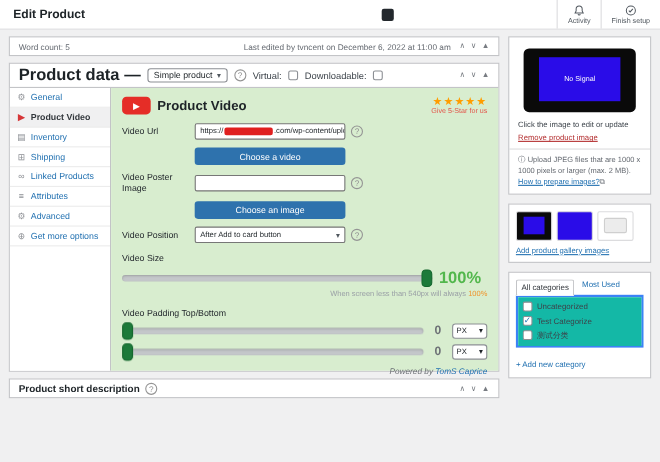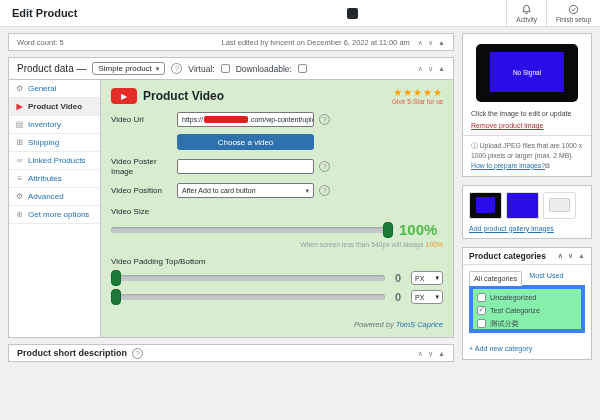--- a/index.html
+++ b/index.html
@@ -27,21 +27,21 @@
   .h-ic{cursor:pointer;line-height:1}
 
   
   .strip{height:18px;display:flex;align-items:center;padding:0 8px;font-size:7.5px;color:#646970;flex:0 0 auto}
   .strip .right{margin-left:auto}
   .strip .handles{margin-left:8px}
 
   
   .pd-panel{flex:1;display:flex;flex-direction:column;min-height:0}
   .pd-header{height:22px;border-bottom:1px solid #c3c4c7;display:flex;align-items:center;gap:6px;padding:0 8px;font-size:9px;flex:0 0 auto}
-  .pd-title{font-weight:normal;font-size:10px;white-space:nowrap}
+  .pd-title{font-weight:bold;font-size:15px;white-space:nowrap}
   .selectbox{border:1px solid #8c8f94;border-radius:3px;background:#fff;display:flex;align-items:center;gap:4px;padding:1px 5px;font-size:8px;cursor:pointer;white-space:nowrap}
   .selectbox .arr{color:#50575e;font-size:7px}
   .help{width:11px;height:11px;border:1px solid #949494;border-radius:50%;color:#949494;font-size:7.5px;display:inline-flex;align-items:center;justify-content:center;flex:0 0 auto;cursor:pointer}
   .cb-lab{font-size:8.5px;color:#3c434a;white-space:nowrap}
   .cb{width:9px;height:9px;border:1px solid #8c8f94;border-radius:2px;background:#fff;display:inline-flex;align-items:center;justify-content:center;font-size:8px;color:#2271b1;cursor:pointer;line-height:1}
 
   .pd-body{flex:1;display:flex;min-height:0}
   .tabs{width:92px;border-right:1px solid #c3c4c7;background:#fff;flex:0 0 auto}
   .tab{display:flex;align-items:center;gap:4px;padding:4px 6px;font-size:8px;color:#2271b1;border-bottom:1px solid #ececec;cursor:pointer;white-space:nowrap}
   .tab .ic{width:9px;text-align:center;color:#8c8f94;font-size:8px}
@@ -99,21 +99,21 @@
   .thumb .mini-screen{position:absolute;left:6px;right:6px;top:4px;bottom:5px;background:#2a0ce8}
   .thumb.t-black{background:#0a0a0a}
   .thumb.t-blue{background:#2a0ce8}
   .thumb.t-white .dev{position:absolute;left:5px;right:5px;top:5px;bottom:6px;background:#ececec;border:1px solid #cfcfcf;border-radius:2px}
   .gal-link{display:inline-block;padding:4px 6px 6px;font-size:7px;color:#2271b1;text-decoration:underline;cursor:pointer}
 
   .cat-body{padding:6px}
   .cat-tabs{display:flex;align-items:flex-start;gap:7px;font-size:7.2px}
   .cat-tab-active{border:1px solid #c3c4c7;border-bottom:1px solid #fff;background:#fff;padding:2px 4px;border-radius:2px 2px 0 0;color:#32373c;cursor:pointer}
   .cat-tab-link{color:#2271b1;padding-bottom:3px;cursor:pointer}
-  .cat-box{border:4px solid #3b82f6;background:#86efac;padding:4px;height:48px;overflow:auto;margin-top:-1px}
+  .cat-box{border:2px solid #3b82f6;background:#14b8a6;padding:4px;height:48px;overflow:auto;margin-top:-1px}
   .cat-row{display:flex;align-items:center;gap:4px;font-size:7.2px;color:#3c434a;margin-bottom:4px}
   .cat-add{display:inline-block;margin-top:11px;font-size:7.2px;color:#2271b1;cursor:pointer}
 </style>
 </head>
 <body>
 
 <div class="root">
 
   <div class="topbar">
     <span class="topbar-title">Edit Product</span>
@@ -230,20 +230,24 @@
               <span class="flabel"></span>
               <button class="btn">Choose a video</button>
             </div>
 
             <div class="frow">
               <span class="flabel">Video Poster Image</span>
               <span class="tinput"></span>
               <span class="help">?</span>
             </div>
 
+            <div class="frow">
+              <span class="flabel"></span>
+              <button class="btn">Choose an image</button>
+            </div>
 
             <div class="frow">
               <span class="flabel">Video Position</span>
               <span class="fselect">
                 <span>After Add to card button</span>
                 <span class="arr">▾</span>
               </span>
               <span class="help">?</span>
             </div>
 
@@ -323,28 +327,20 @@
             </span>
           <span class="thumb t-blue"></span>
           <span class="thumb t-white">
               <span class="dev"></span>
             </span>
         </div>
         <span class="gal-link">Add product gallery images</span>
       </div>
 
       <div class="panel">
-        <div class="rp-header">
-          <span>Product categories</span>
-          <span class="handles">
-            <span class="h-ic">∧</span>
-            <span class="h-ic">∨</span>
-            <span class="h-ic">▲</span>
-          </span>
-        </div>
         <div class="cat-body">
           <div class="cat-tabs">
             <span class="cat-tab-active">All categories</span>
             <span class="cat-tab-link">Most Used</span>
           </div>
           <div class="cat-box">
             <div class="cat-row">
               <span class="cb"></span>
               <span>Uncategorized</span>
             </div>

